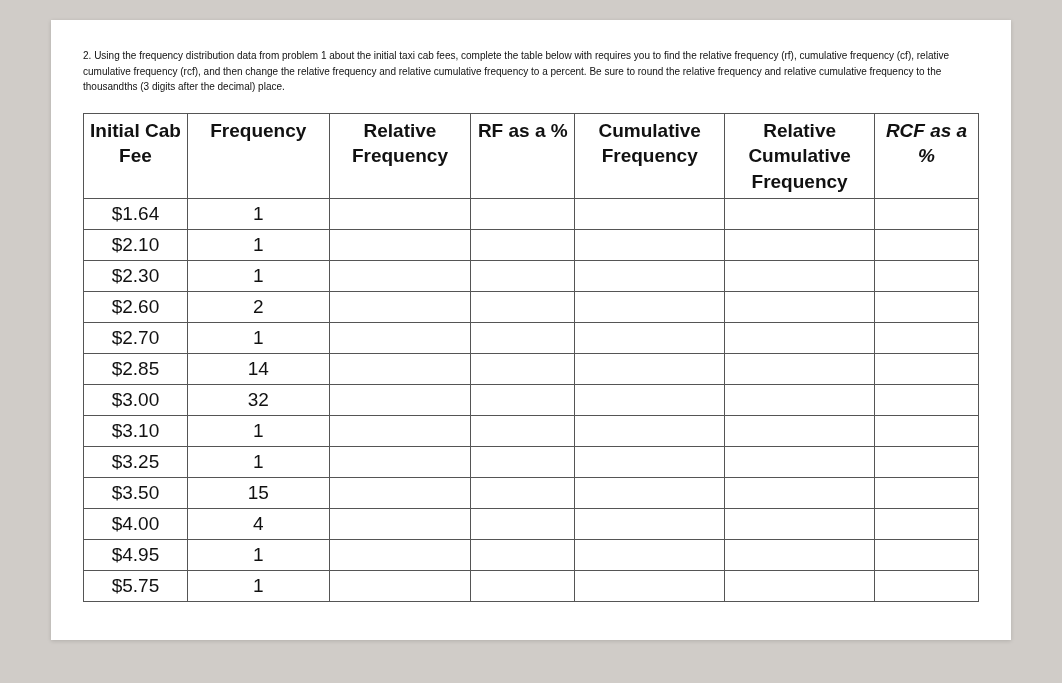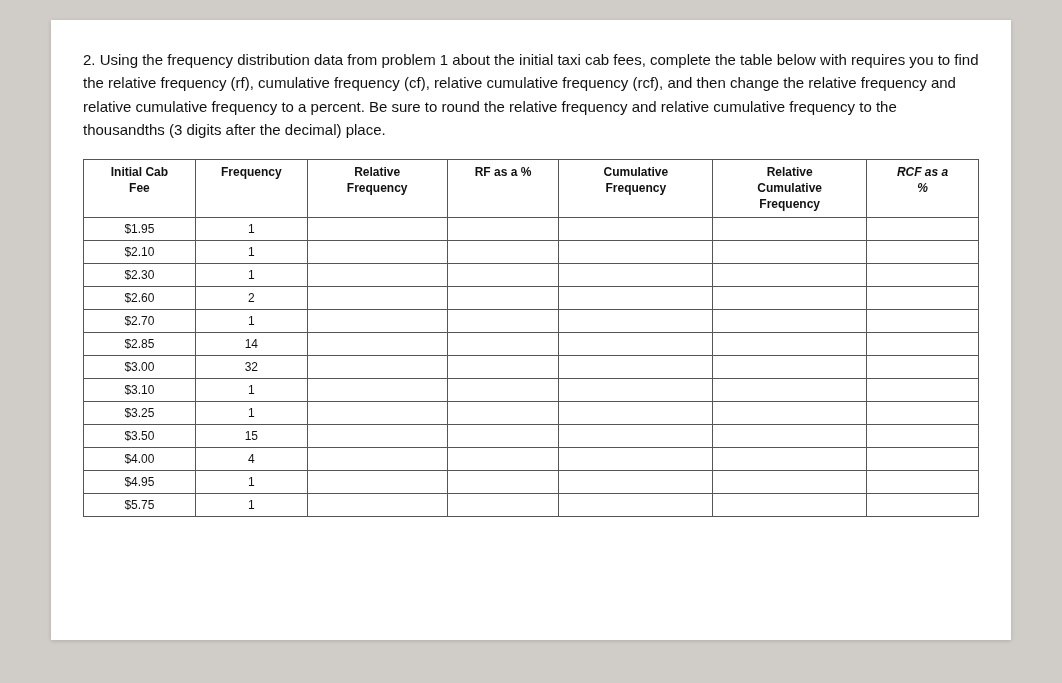--- a/index.html
+++ b/index.html
@@ -15,29 +15,29 @@
       width: 1062px;
     }
     .page {
       background: #fff;
       padding: 28px 32px 32px 32px;
       width: 960px;
       min-height: 620px;
       box-shadow: 0 1px 4px rgba(0,0,0,0.15);
     }
     .problem-text {
-      font-size: 15px;
+      font-size: 10px;
       line-height: 1.55;
       color: #111;
       margin-bottom: 18px;
     }
     table {
       border-collapse: collapse;
       width: 100%;
-      font-size: 12px;
+      font-size: 19px;
     }
     th, td {
       border: 1px solid #555;
       text-align: center;
       padding: 4px 6px;
       vertical-align: middle;
       color: #111;
     }
     th {
       font-weight: bold;
@@ -72,21 +72,21 @@
         <th class="col-freq">Frequency</th>
         <th class="col-rf">Relative<br>Frequency</th>
         <th class="col-rfpct">RF as a %</th>
         <th class="col-cf">Cumulative<br>Frequency</th>
         <th class="col-rcf">Relative<br>Cumulative<br>Frequency</th>
         <th class="col-rcfpct">RCF as a<br>%</th>
       </tr>
     </thead>
     <tbody id="table-body">
     <tr>
-          <td>$1.95</td>
+          <td>$1.64</td>
           <td>1</td>
           <td></td>
           <td></td>
           <td></td>
           <td></td>
           <td></td>
         </tr>
         <tr>
           <td>$2.10</td>
           <td>1</td>

